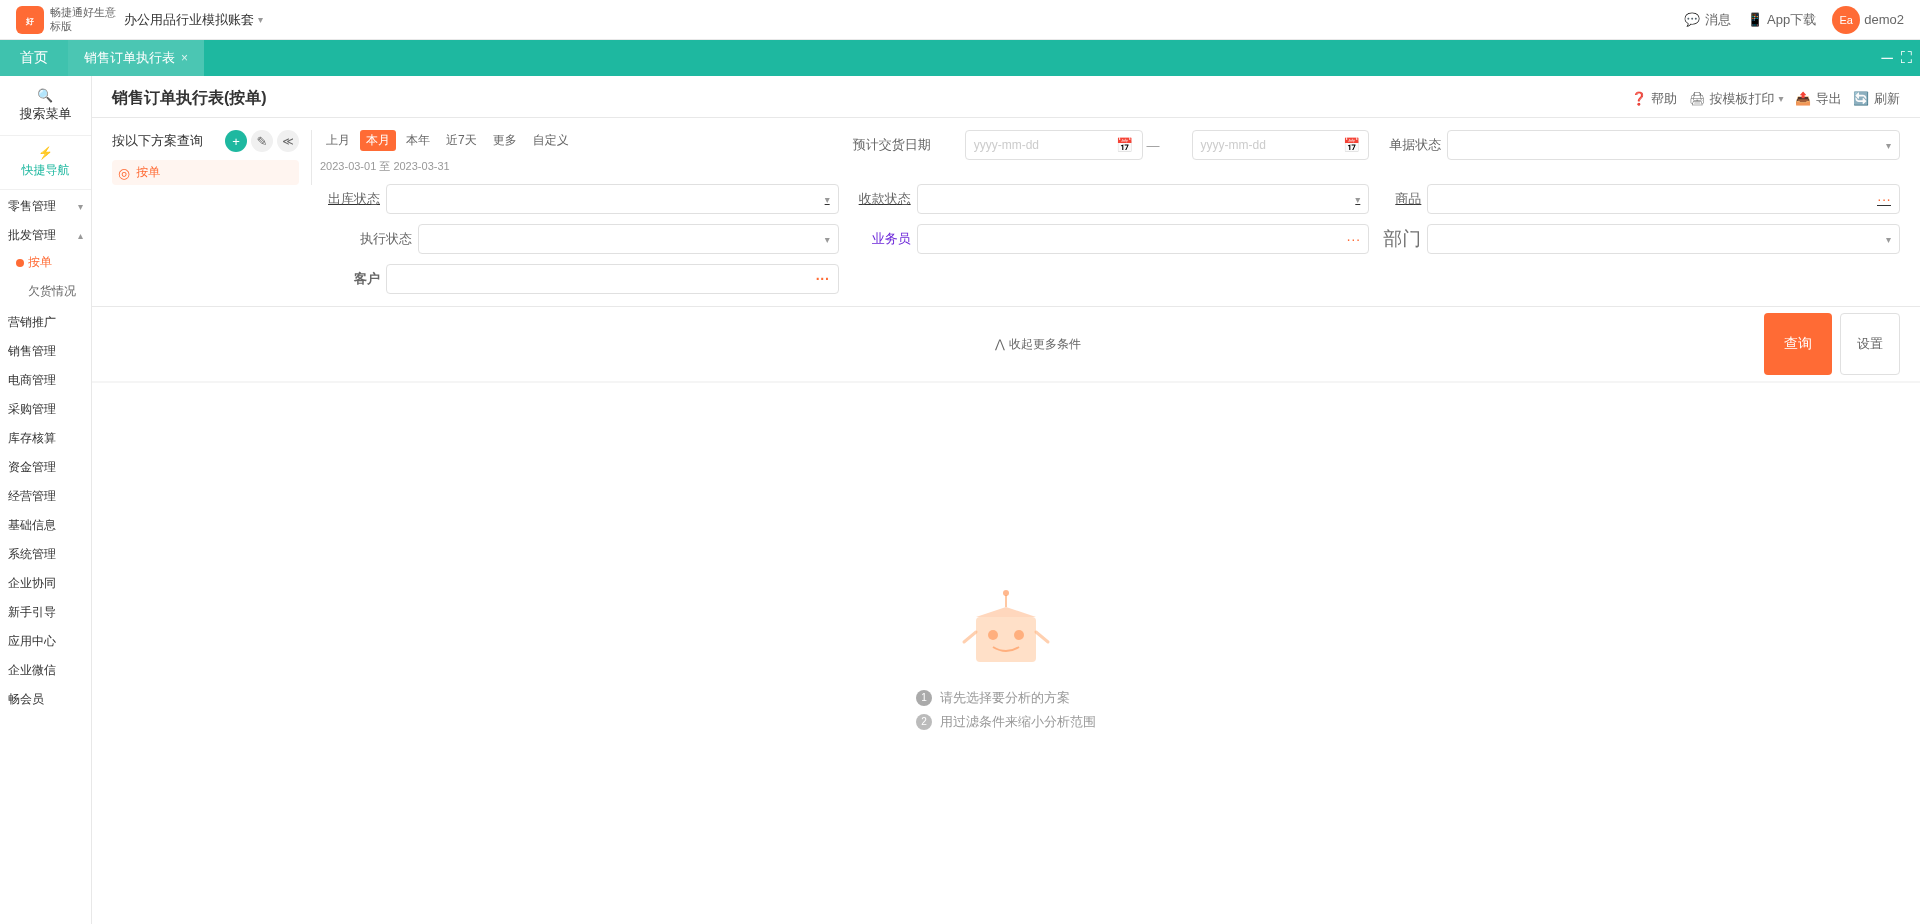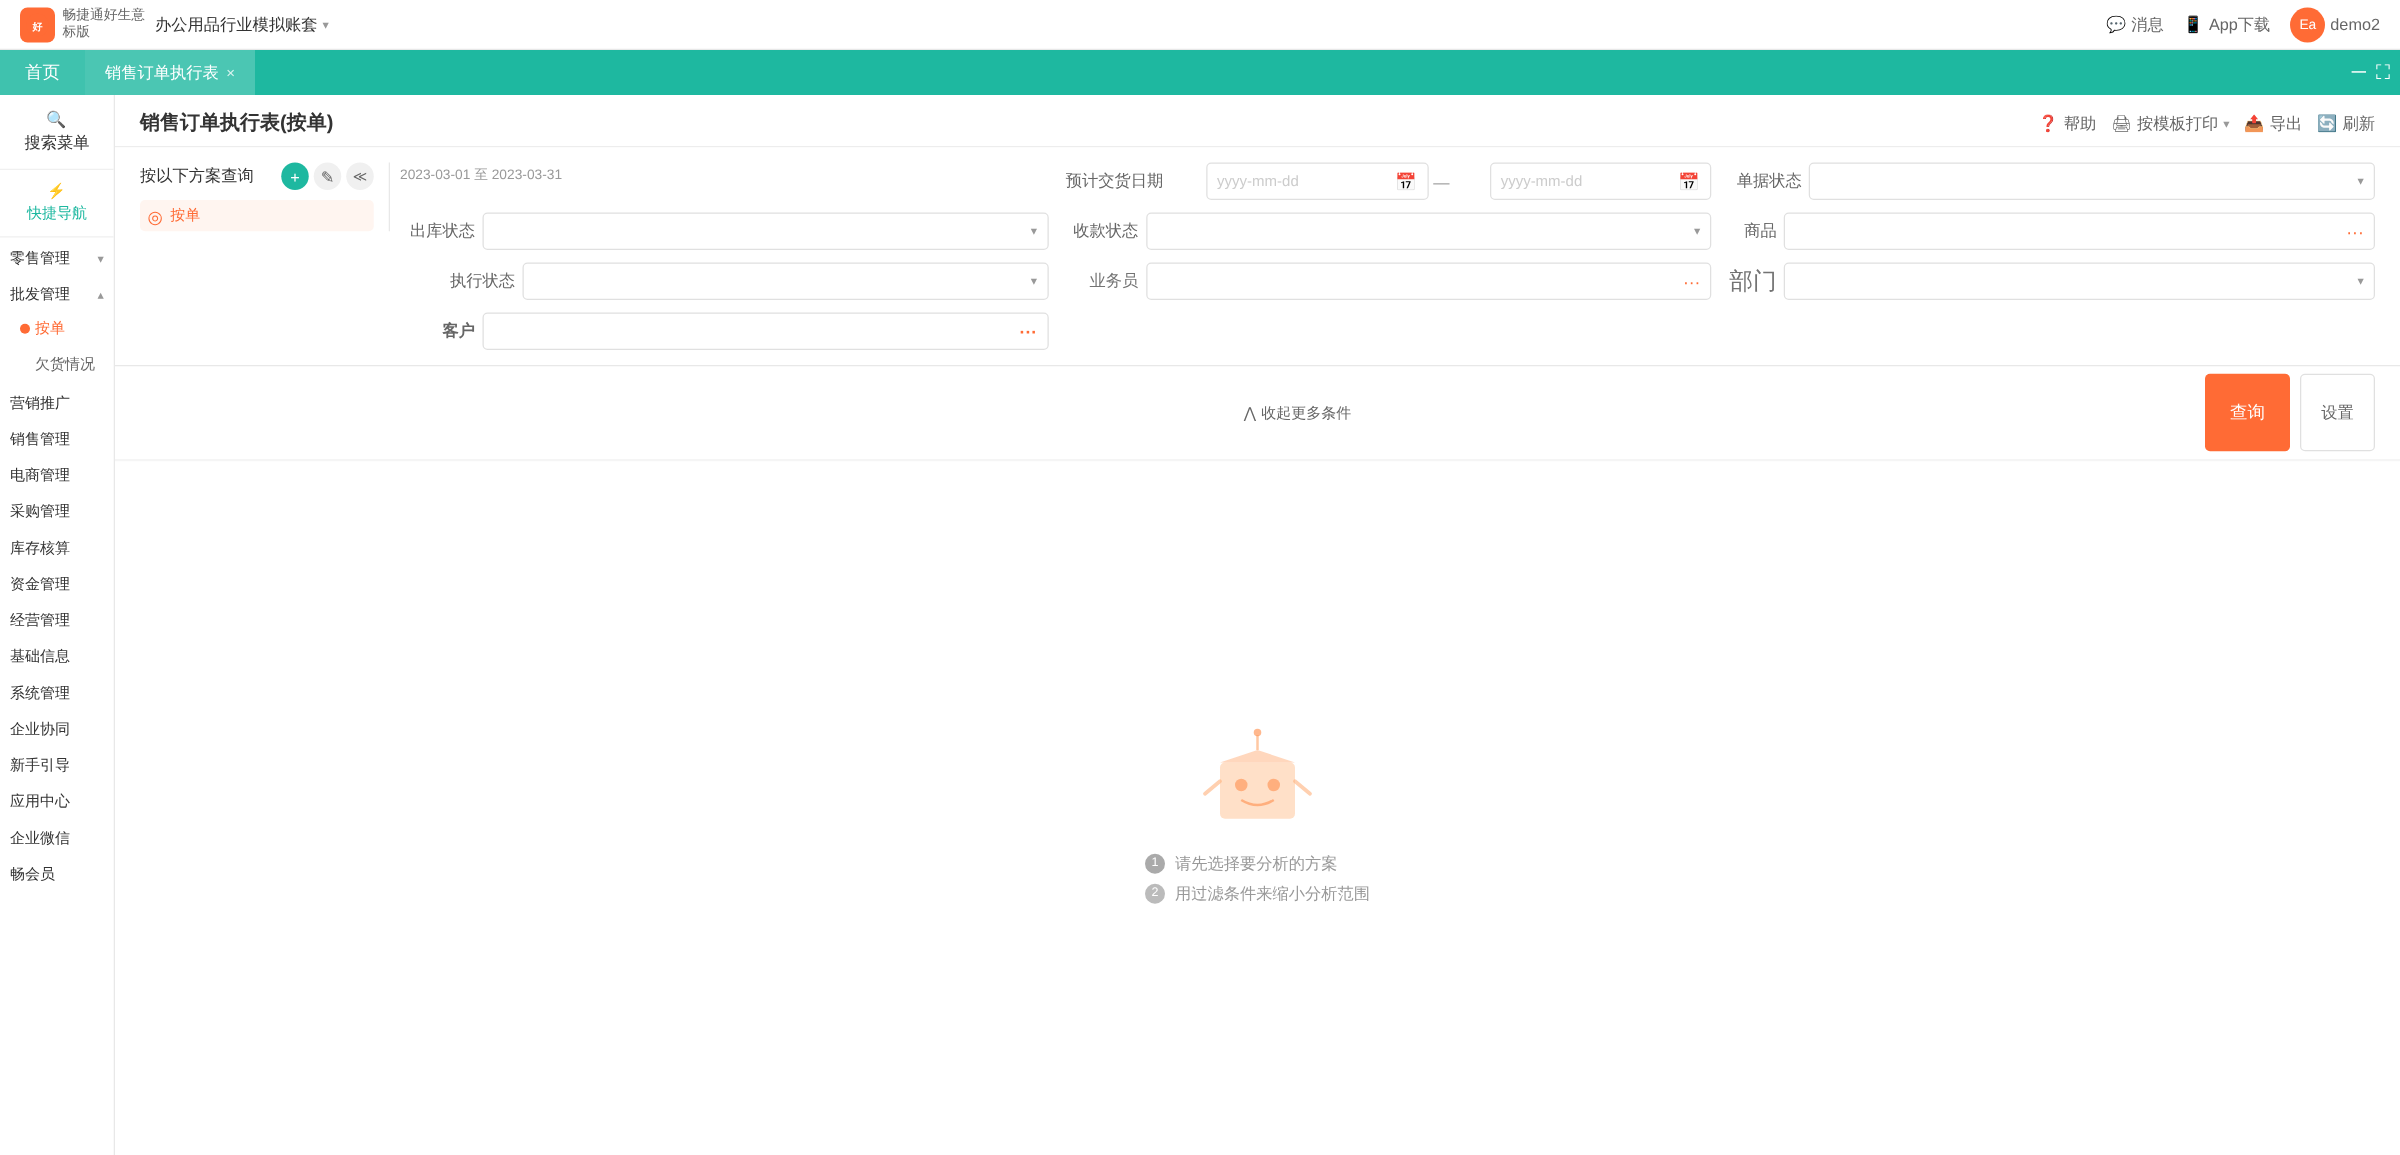--- a/index.html
+++ b/index.html
@@ -413,20 +413,30 @@
             <span class="filter-plan-icon">◎</span>
             <span>按单</span>
           </div>
         </div>
 
         <div class="filter-right">
 
           <div style="display:grid; grid-template-columns: 1fr 1fr 1fr; gap: 12px; align-items:start;">
 
             <div style="display:flex; flex-direction:column; gap:4px;">
+              <div style="display:flex; align-items:center; gap:4px;">
+                <div class="date-quick">
+                  <span class="date-quick-btn">上月</span>
+                  <span class="date-quick-btn active">本月</span>
+                  <span class="date-quick-btn">本年</span>
+                  <span class="date-quick-btn">近7天</span>
+                  <span class="date-quick-btn">更多</span>
+                  <span class="date-quick-btn">自定义</span>
+                </div>
+              </div>
               <div style="font-size:11px;color:#999;margin-top:2px;">2023-03-01 至 2023-03-31</div>
             </div>
 
             <div style="display:flex; align-items:center; gap:6px;">
               <span style="font-size:13px;color:#666;white-space:nowrap;min-width:80px;text-align:right;">预计交货日期</span>
               <div style="display:flex;align-items:center;gap:4px;flex:1;">
                 <div class="date-input">
                   <span style="color:#ccc;font-size:12px;">yyyy-mm-dd</span>
                   <span class="date-cal-icon">📅</span>
                 </div>
@@ -440,21 +450,21 @@
 
             <div style="display:flex; align-items:center; gap:6px;">
               <span style="font-size:13px;color:#666;white-space:nowrap;min-width:60px;text-align:right;">单据状态</span>
               <div class="status-select" style="flex:1;">
                 <span></span>
                 <span style="font-size:10px;color:#999;">▾</span>
               </div>
             </div>
           </div>
 
-          <div style="display:grid; grid-template-columns: 1fr 1fr 1fr; gap: 12px; align-items:center;">
+          <div style="display:grid; grid-template-columns: 1fr 1fr 1fr; gap: 12px; align-items:center;text-decoration:underline;">
             <div style="display:flex; align-items:center; gap:6px;">
               <span style="font-size:13px;color:#666;white-space:nowrap;min-width:60px;text-align:right;">出库状态</span>
               <div class="status-select" style="flex:1;">
                 <span></span>
                 <span style="font-size:10px;color:#999;">▾</span>
               </div>
             </div>
             <div style="display:flex; align-items:center; gap:6px;">
               <span style="font-size:13px;color:#666;white-space:nowrap;min-width:60px;text-align:right;">收款状态</span>
               <div class="status-select" style="flex:1;">
@@ -473,21 +483,21 @@
 
           <div style="display:grid; grid-template-columns: 1fr 1fr 1fr; gap: 12px; align-items:center;">
             <div style="display:flex; align-items:center; gap:6px;margin-left:32px;">
               <span style="font-size:13px;color:#666;white-space:nowrap;min-width:60px;text-align:right;">执行状态</span>
               <div class="status-select" style="flex:1;">
                 <span></span>
                 <span style="font-size:10px;color:#999;">▾</span>
               </div>
             </div>
             <div style="display:flex; align-items:center; gap:6px;">
-              <span style="font-size:13px;color:#737373;white-space:nowrap;min-width:60px;text-align:right;">业务员</span>
+              <span style="font-size:13px;color:#6d28d9;white-space:nowrap;min-width:60px;text-align:right;">业务员</span>
               <div class="status-select" style="flex:1;">
                 <span></span>
                 <span style="font-size:14px;color:#ff6b35;">···</span>
               </div>
             </div>
             <div style="display:flex; align-items:center; gap:6px;">
               <span style="font-size:19px;color:#737373;white-space:nowrap;min-width:40px;text-align:right;">部门</span>
               <div class="status-select" style="flex:1;">
                 <span></span>
                 <span style="font-size:10px;color:#999;">▾</span>

